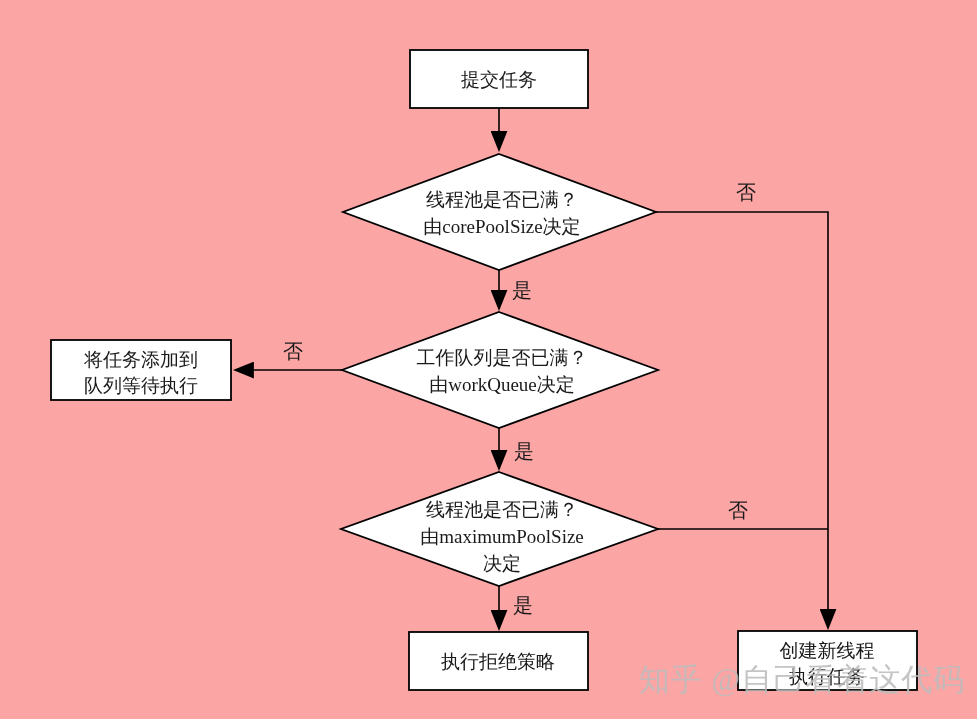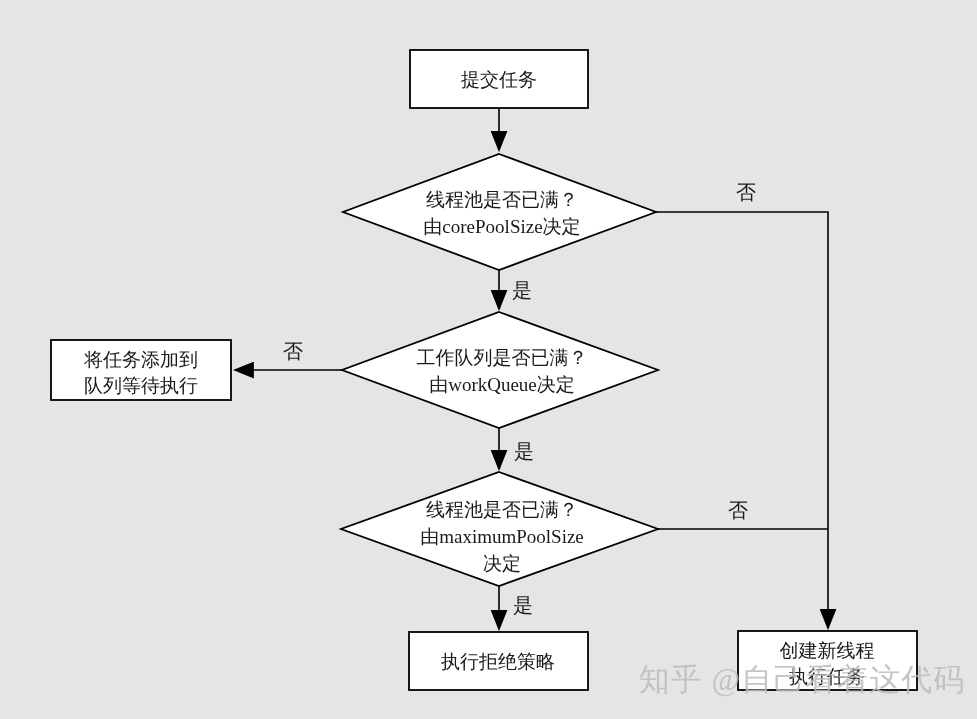--- a/index.html
+++ b/index.html
@@ -8,21 +8,21 @@
     background: #ffffff;
     width: 977px;
     height: 719px;
     overflow: hidden;
     font-family: "Liberation Serif", "DejaVu Serif", serif;
   }
   .stage {
     position: relative;
     width: 977px;
     height: 719px;
-    background: #e5e5e5;
+    background: #fca5a5;
   }
   svg text {
     font-family: "Liberation Serif", "DejaVu Serif", serif;
     fill: #1a1a1a;
   }
   svg .node-text {
     font-size: 19px;
     text-anchor: middle;
   }
   svg .edge-label {

